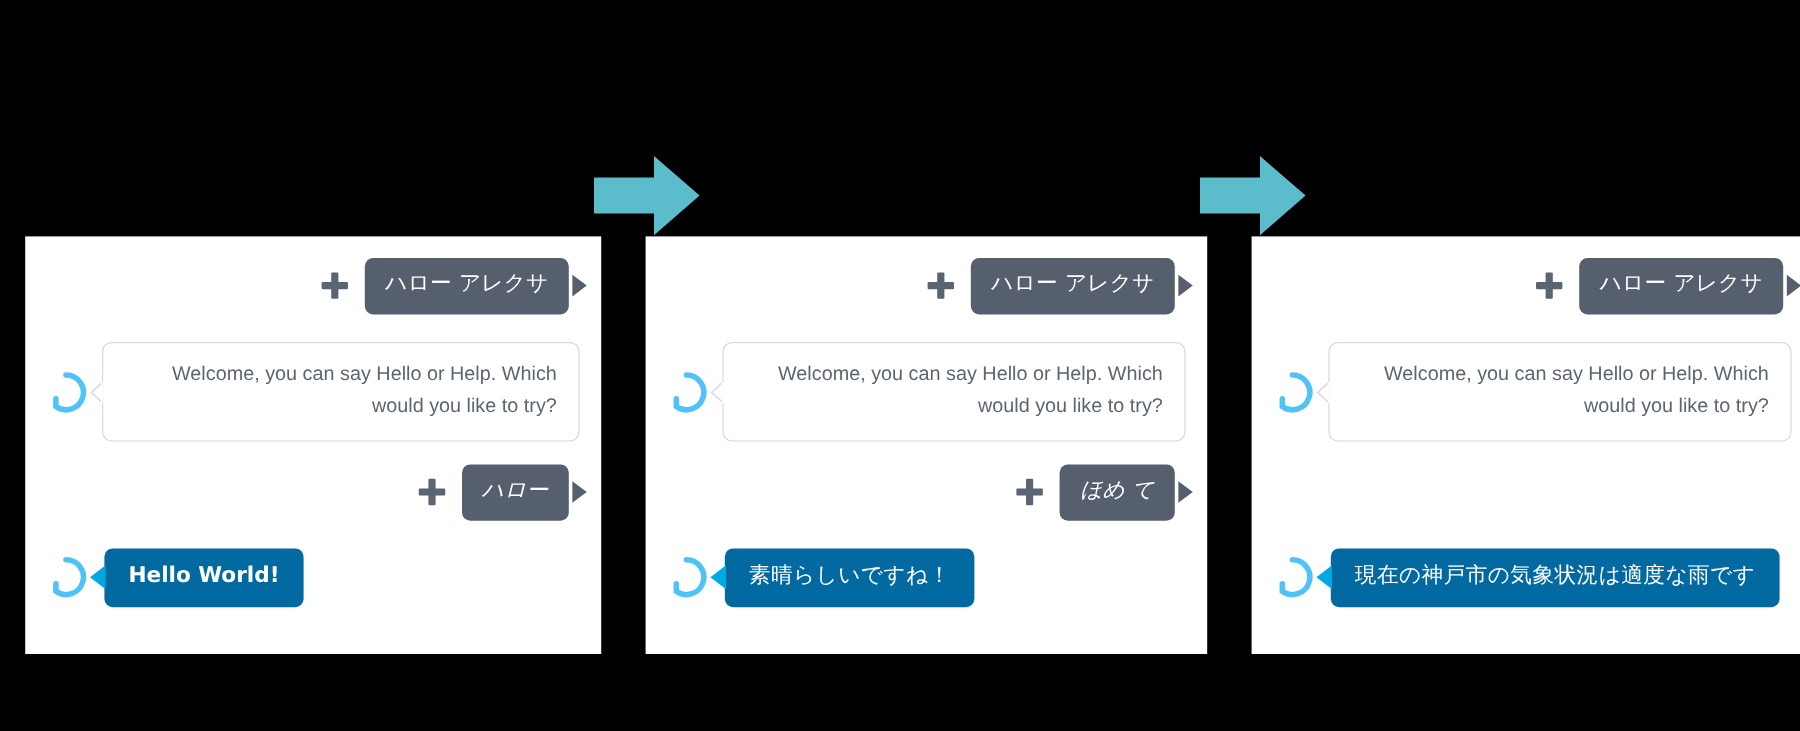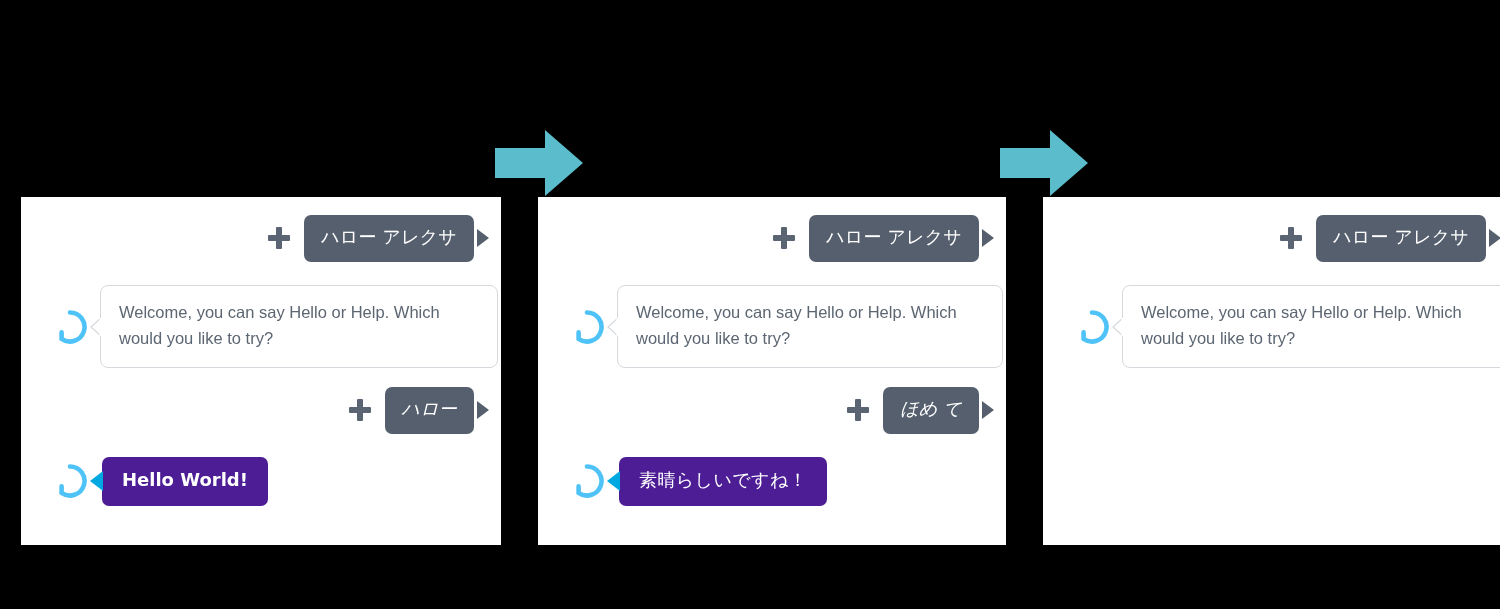--- a/index.html
+++ b/index.html
@@ -55,22 +55,23 @@
   .row {
     position: absolute;
     display: flex;
     align-items: center;
   }
   .row-user {
     right: 12px;
     justify-content: flex-end;
   }
   .row-alexa {
-    left: 31px;
+    left: 16px;
     justify-content: flex-start;
+    text-align: right;
   }
 
   
   .plus-icon {
     position: relative;
     width: 22px;
     height: 22px;
     margin-right: 14px;
     flex: 0 0 auto;
   }
@@ -159,21 +160,21 @@
     width: 0; height: 0;
     flex: 0 0 auto;
     margin-right: -1px;
     border-top: 10px solid transparent;
     border-bottom: 10px solid transparent;
     border-right: 13px solid #00a8e1;
     position: relative;
     z-index: 2;
   }
   .bubble-blue {
-    background: #4c1d95;
+    background: #0369a1;
     color: #ffffff;
     border-radius: 7px;
     padding: 12px 20px 14px 20px;
     font-size: 18px;
     line-height: 1.25;
     white-space: nowrap;
     font-family: "DejaVu Sans", "Liberation Sans", sans-serif;
     font-weight: bold;
   }
   .bubble-blue.jp { font-weight: normal; letter-spacing: 0.4px; }
@@ -330,17 +331,28 @@
             <svg viewBox="0 0 11 20" xmlns="http://www.w3.org/2000/svg">
               <path d="M11 1 L1 10 L11 19" fill="#ffffff" stroke="#d5d9dd" stroke-width="1.2"></path>
               <rect x="9.5" y="1" width="2.5" height="18" fill="#ffffff"></rect>
             </svg>
           </span>
           <span class="bubble-alexa">Welcome, you can say Hello or Help. Which would you like to try?</span>
         </span>
       </div>
 
 
+      <div class="row row-alexa r4">
+        <span class="alexa-ring">
+          <svg viewBox="0 0 36 36" xmlns="http://www.w3.org/2000/svg">
+            <path d="M18 3.5a14.5 14.5 0 1 1 -8.4 26.3 l 0 -6.4" fill="none" stroke="#4fc3f7" stroke-width="4.6" stroke-linecap="round"></path>
+          </svg>
+        </span>
+        <span class="bubble-wrap-alexa">
+          <span class="tail-left-blue"></span>
+          <span class="bubble-blue jp">現在の神戸市の気象状況は適度な雨です</span>
+        </span>
+      </div>
 
     </div>
   </div>
 
 </div>
 
 </body></html>

